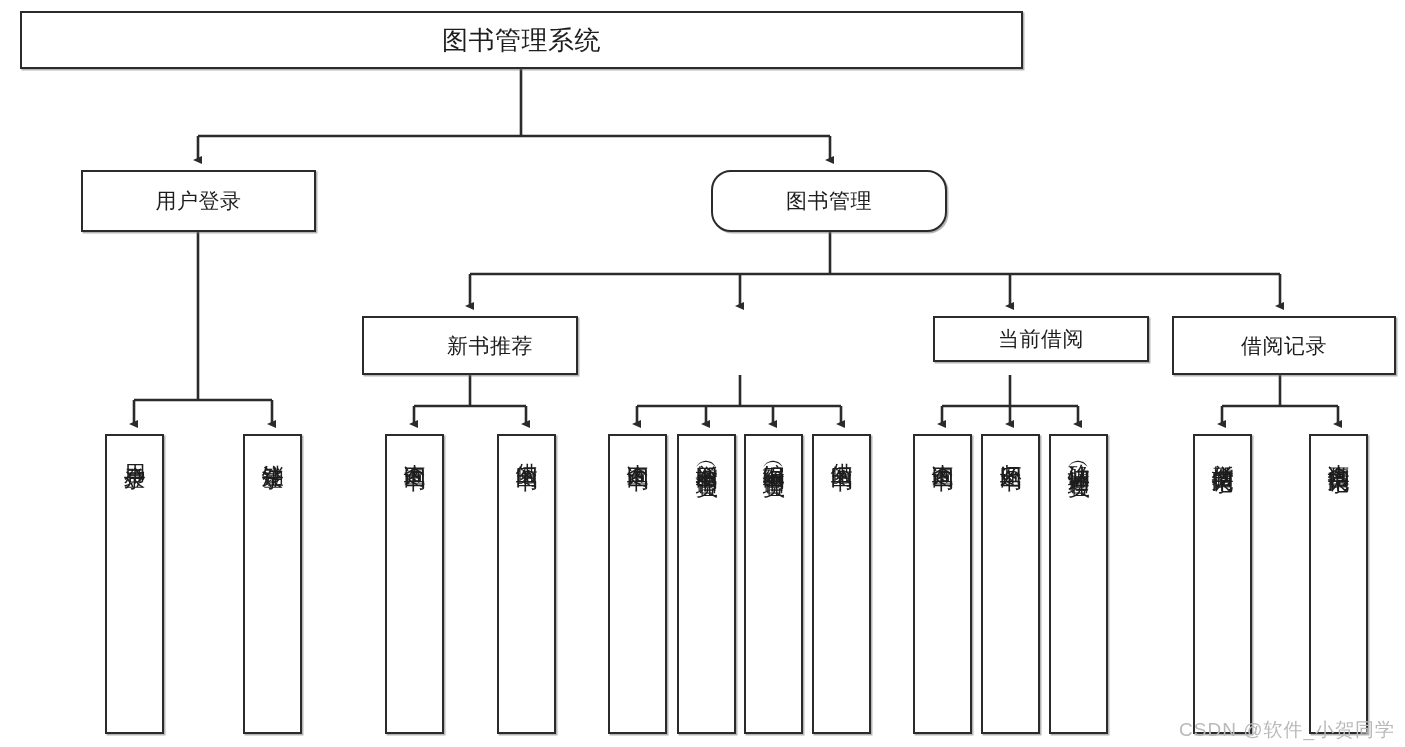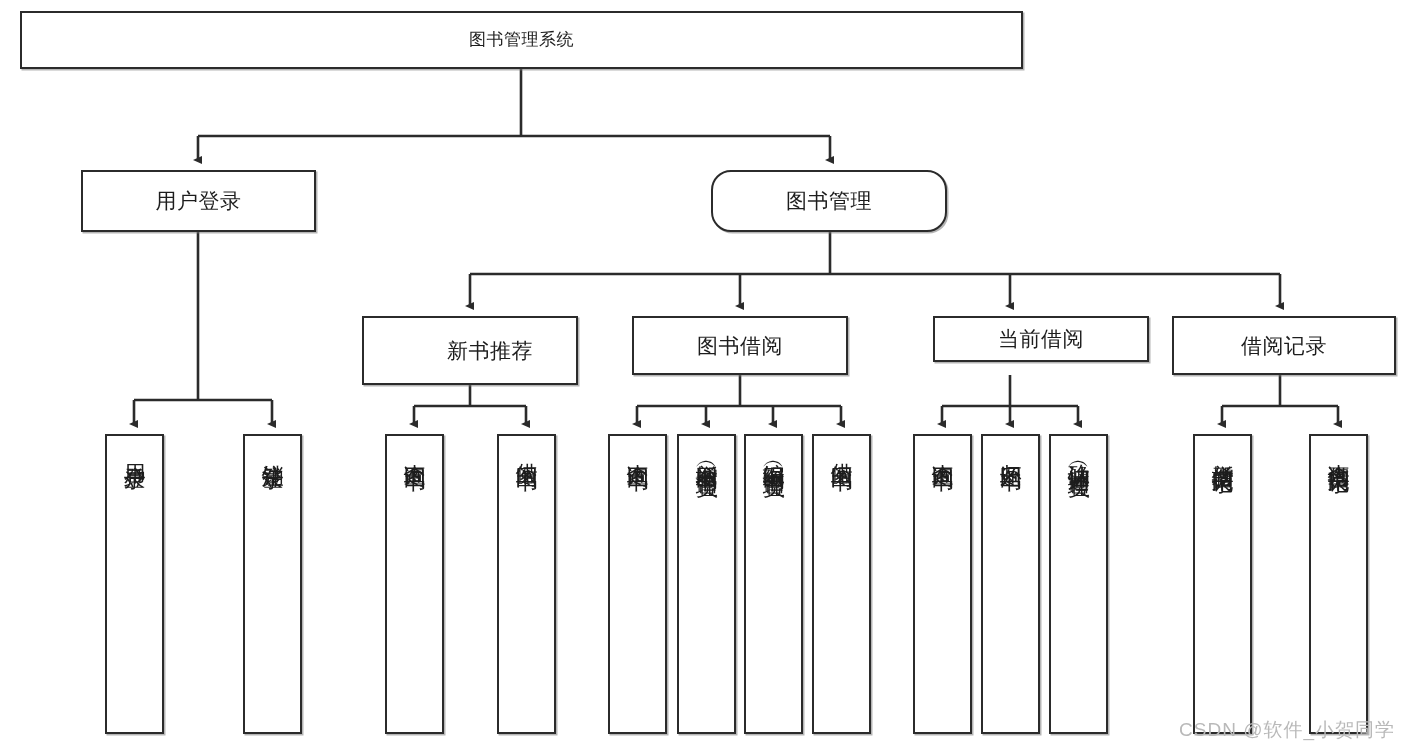--- a/index.html
+++ b/index.html
@@ -31,21 +31,21 @@
     justify-content:center;
     text-align:center;
   }
   .node .lbl{
     font-size:21px;
     line-height:1.1;
     letter-spacing:.5px;
     color:#1d1d1d;
     white-space:nowrap;
   }
-  .node.root .lbl{font-size:17px;}
+  .node.root .lbl{font-size:26px;}
   .node.leaf{
     align-items:flex-start;
     justify-content:center;
     padding-top:10px;
   }
   .node.leaf .lbl{
     writing-mode:vertical-rl;
     text-orientation:upright;
     font-size:22px;
     line-height:1.12;
@@ -122,25 +122,22 @@
     <span class="lbl">图书管理系统</span>
   </div>
 
   <div class="node" style="left:81px;top:170px;width:235px;height:62px;">
     <span class="lbl">用户登录</span>
   </div>
   <div class="node" style="left:711px;top:170px;width:236px;height:62px;border-radius:20px;">
     <span class="lbl">图书管理</span>
   </div>
 
-  <div class="node" style="left:362px;top:316px;width:216px;height:69px;padding-left:40px;">
+  <div class="node" style="left:362px;top:316px;width:216px;height:59px;padding-left:40px;">
     <span class="lbl">新书推荐</span>
-  </div>
-  <div class="node" style="left:632px;top:316px;width:216px;height:59px;">
-    <span class="lbl">图书借阅</span>
   </div>
   <div class="node" style="left:902px;top:316px;width:216px;height:46px;margin-left:31px;">
     <span class="lbl">当前借阅</span>
   </div>
   <div class="node" style="left:1172px;top:316px;width:224px;height:59px;">
     <span class="lbl">借阅记录</span>
   </div>
 
   <div class="node leaf" style="left:105px;top:434px;width:59px;height:300px;">
     <span class="lbl">用户登录</span>

